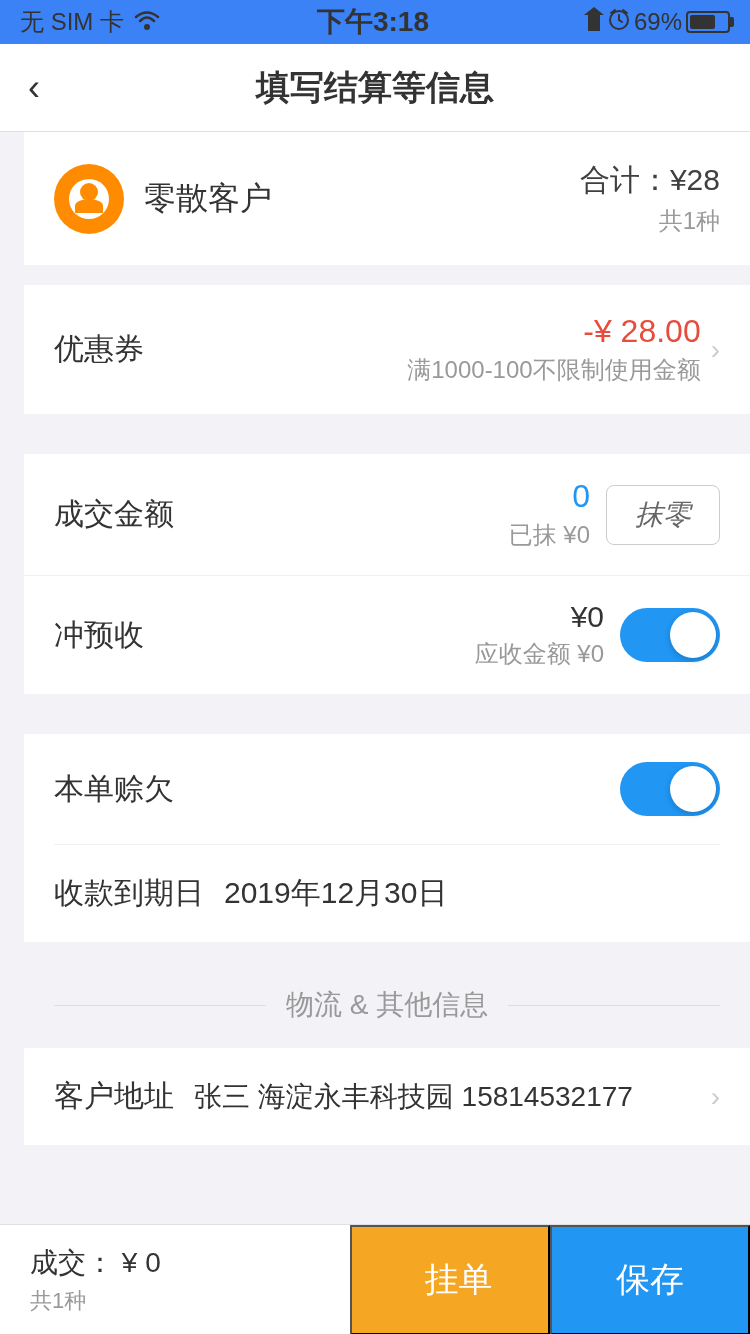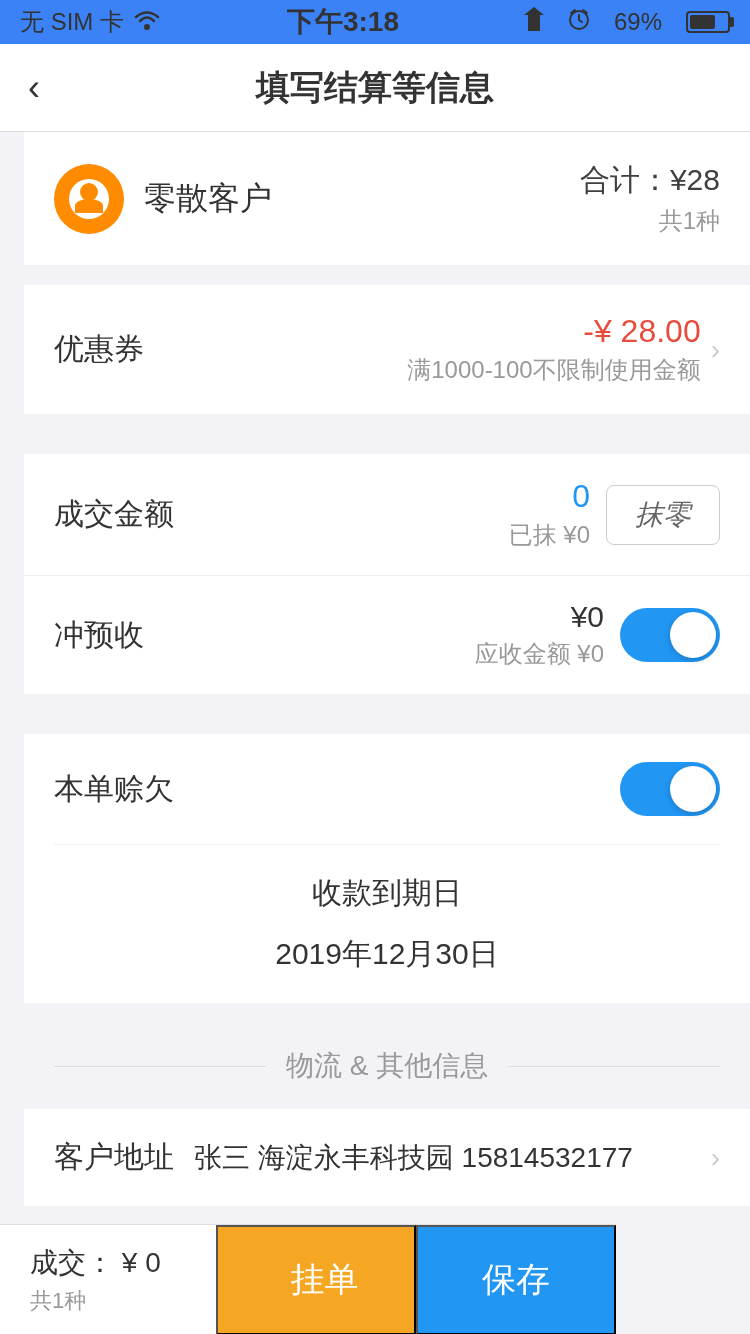--- a/index.html
+++ b/index.html
@@ -31,21 +31,21 @@
       align-items: center;
       gap: 8px;
     }
     .status-center {
       font-size: 28px;
       font-weight: 600;
     }
     .status-right {
       display: flex;
       align-items: center;
-      gap: 24px;
+      gap: 4px;
       font-size: 24px;
     }
     .battery-icon {
       width: 44px;
       height: 22px;
       border: 2px solid #333;
       border-radius: 4px;
       position: relative;
       display: inline-flex;
       align-items: center;
@@ -328,21 +328,20 @@
       font-size: 30px;
       color: #333;
     }
 
     
     .due-row {
       padding: 28px 30px;
       display: flex;
       align-items: center;
       gap: 20px;
-      flex-direction: column;
     }
     .due-label {
       font-size: 30px;
       color: #333;
     }
     .due-date {
       font-size: 30px;
       color: #333;
     }
 
@@ -363,21 +362,21 @@
     .address-value {
       font-size: 28px;
       color: #333;
       flex: 1;
     }
 
     
     .bottom-bar {
       position: fixed;
       bottom: 0;
-      width: 616px;
+      width: 750px;
       height: 110px;
       background: #fff;
       display: flex;
       align-items: center;
       border-top: 1px solid #e0e0e0;
     }
     .bottom-summary {
       flex: 1;
       padding: 0 30px;
     }

